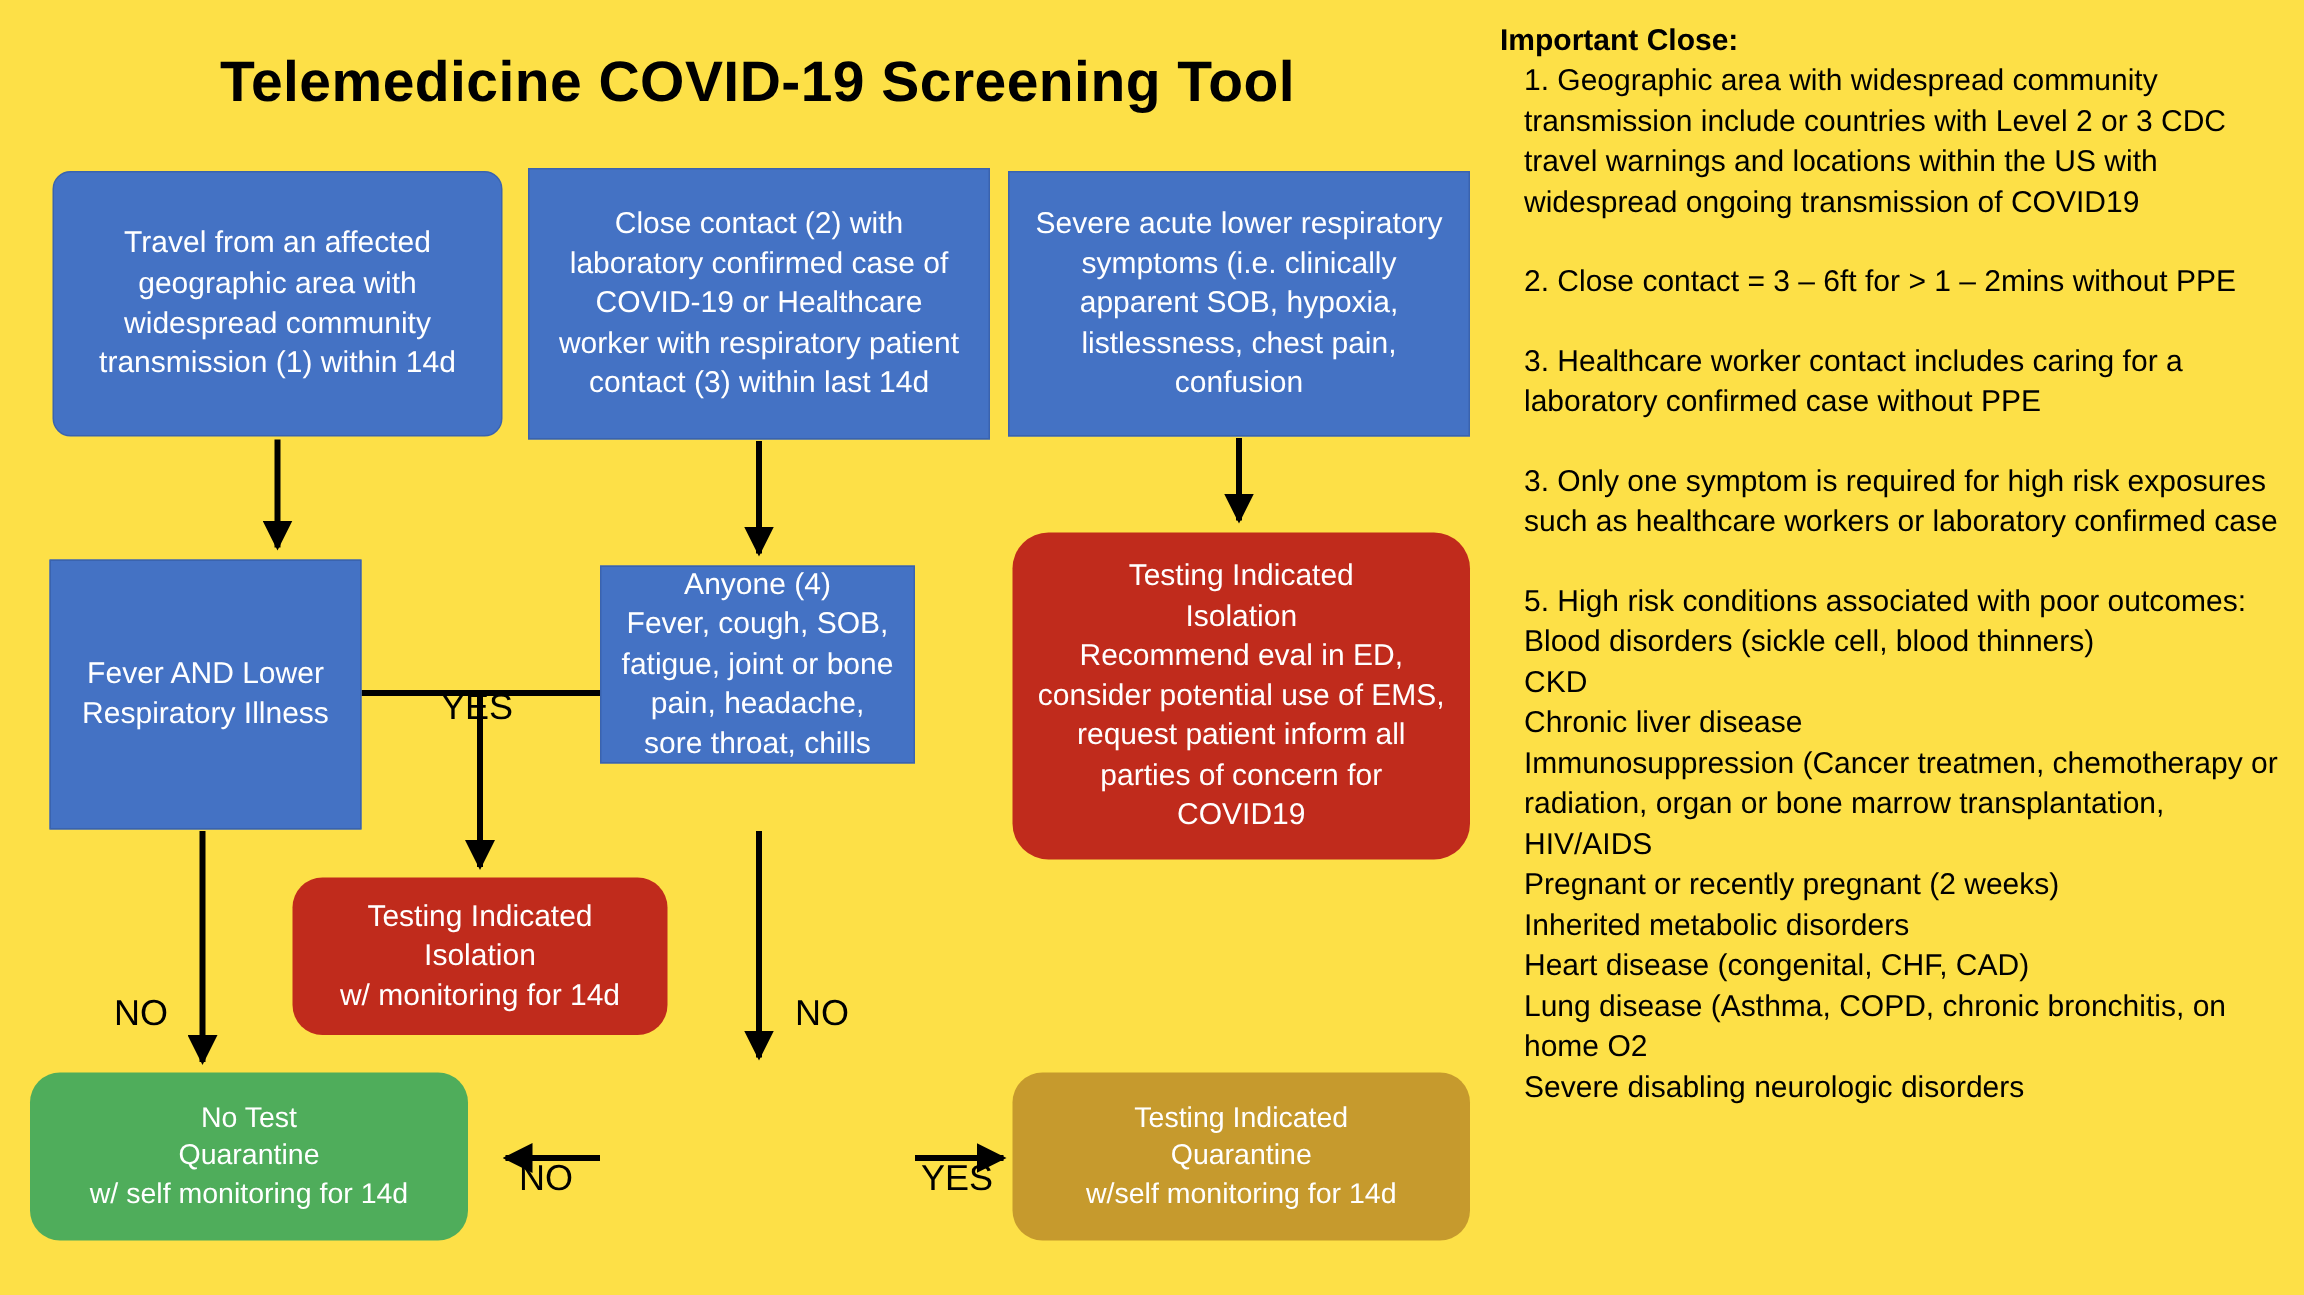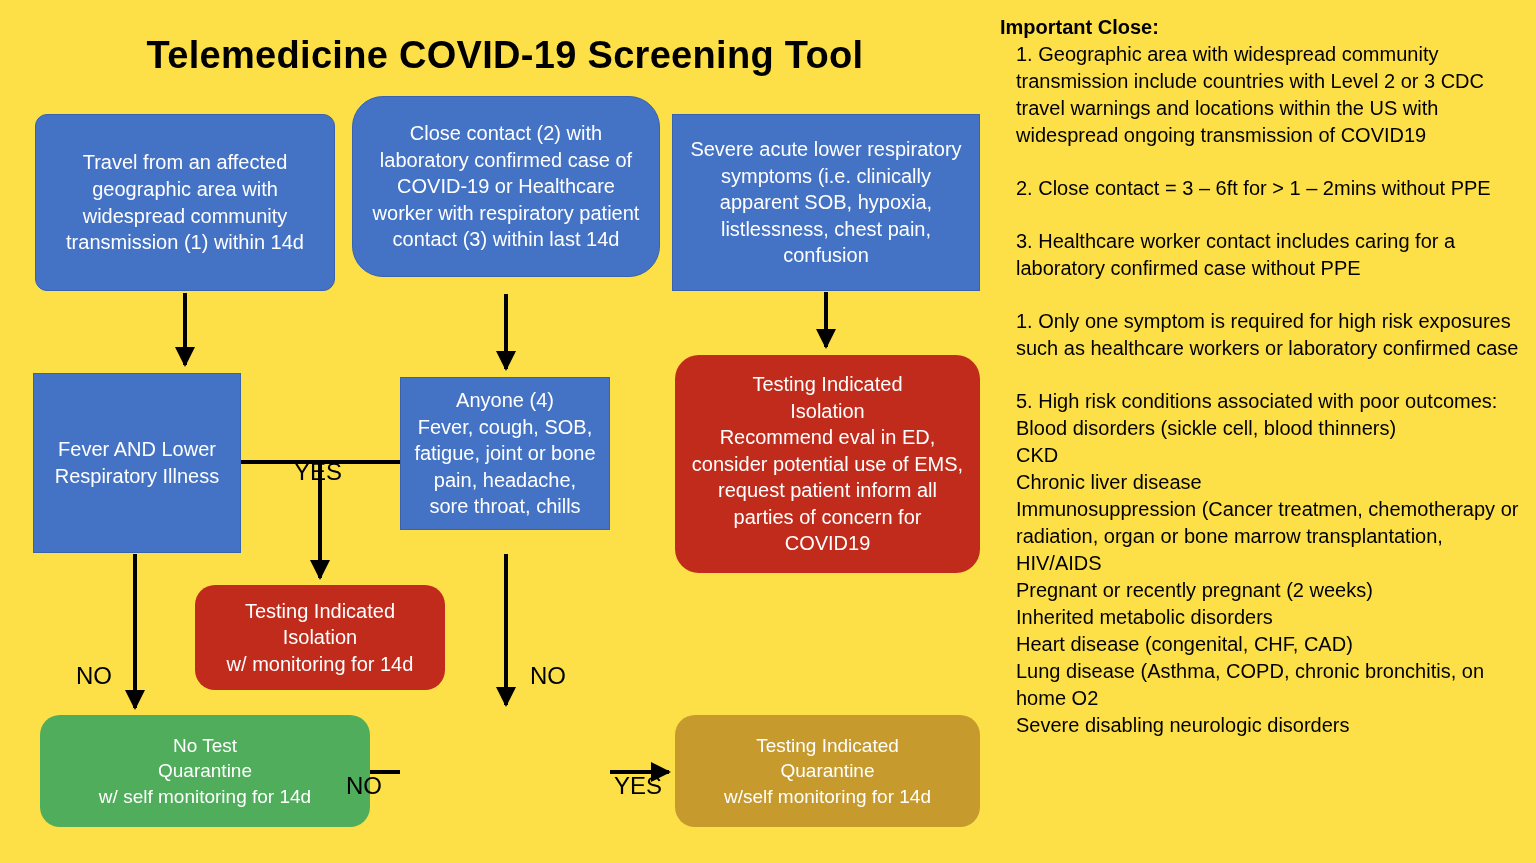--- a/index.html
+++ b/index.html
@@ -10,27 +10,27 @@
   .arrows{position:absolute;left:0;top:0;width:1536px;height:863px;pointer-events:none;}
   .box{position:absolute;display:flex;align-items:center;justify-content:center;
        text-align:center;color:#fff;font-size:20px;line-height:1.33;
        white-space:pre-line;padding:6px 16px;box-sizing:border-box;}
   .blue{background:#4472C4;border:1px solid #3A63AE;}
   .red{background:#C02B1C;border:none;}
   .green{background:#4FAD5B;border:none;}
   .gold{background:#C69A2D;border:none;}
   .round{border-radius:20px;}
   .b1{left:35px;top:114px;width:300px;height:177px;border-radius:12px;}
-  .b2{left:352px;top:96px;width:308px;height:181px;border-radius:31px;}
+  .b2{left:352px;top:112px;width:308px;height:181px;}
   .b3{left:672px;top:114px;width:308px;height:177px;}
   .b4{left:33px;top:373px;width:208px;height:180px;}
-  .b5{left:400px;top:377px;width:210px;height:153px;padding:6px 12px;}
+  .b5{left:400px;top:377px;width:210px;height:132px;padding:6px 12px;}
   .b6{left:675px;top:355px;width:305px;height:218px;border-radius:24px;}
   .b7{left:195px;top:585px;width:250px;height:105px;}
-  .b8{left:20px;top:715px;width:330px;height:112px;font-size:19px;margin-left:20px;}
+  .b8{left:20px;top:715px;width:292px;height:112px;font-size:19px;}
   .b9{left:400px;top:712px;width:210px;height:120px;padding:6px 24px;}
   .b10{left:675px;top:715px;width:305px;height:112px;font-size:19px;}
   .flow-label{position:absolute;font-size:24px;color:#000;margin-top:42px;}
   .l-yes1{left:294px;top:416px;}
   .l-no1{left:76px;top:620px;}
   .l-no2{left:530px;top:620px;}
   .l-no3{left:346px;top:730px;}
   .l-yes2{left:614px;top:730px;}
   .notes{position:absolute;left:1000px;top:14px;width:524px;font-size:20px;line-height:1.35;}
   .notes-title{font-weight:700;margin:0;}
@@ -87,21 +87,21 @@
   <div class="flow-label l-no1">NO</div>
   <div class="flow-label l-no2">NO</div>
   <div class="flow-label l-no3">NO</div>
   <div class="flow-label l-yes2">YES</div>
 
   <aside class="notes">
     <div class="notes-title">Important Close:</div>
     <p>1. Geographic area with widespread community transmission include countries with Level 2 or 3 CDC travel warnings and locations within the US with widespread ongoing transmission of COVID19</p>
     <p>2. Close contact = 3 – 6ft for &gt; 1 – 2mins without PPE</p>
     <p>3. Healthcare worker contact includes caring for a laboratory confirmed case without PPE</p>
-    <p>1. Only one symptom is required for high risk exposures such as healthcare workers or laboratory confirmed case</p>
+    <p>3. Only one symptom is required for high risk exposures such as healthcare workers or laboratory confirmed case</p>
     <p>5. High risk conditions associated with poor outcomes:
 Blood disorders (sickle cell, blood thinners)
 CKD
 Chronic liver disease
 Immunosuppression (Cancer treatmen, chemotherapy or radiation, organ or bone marrow transplantation, HIV/AIDS
 Pregnant or recently pregnant (2 weeks)
 Inherited metabolic disorders
 Heart disease (congenital, CHF, CAD)
 Lung disease (Asthma, COPD, chronic bronchitis, on home O2
 Severe disabling neurologic disorders</p>

